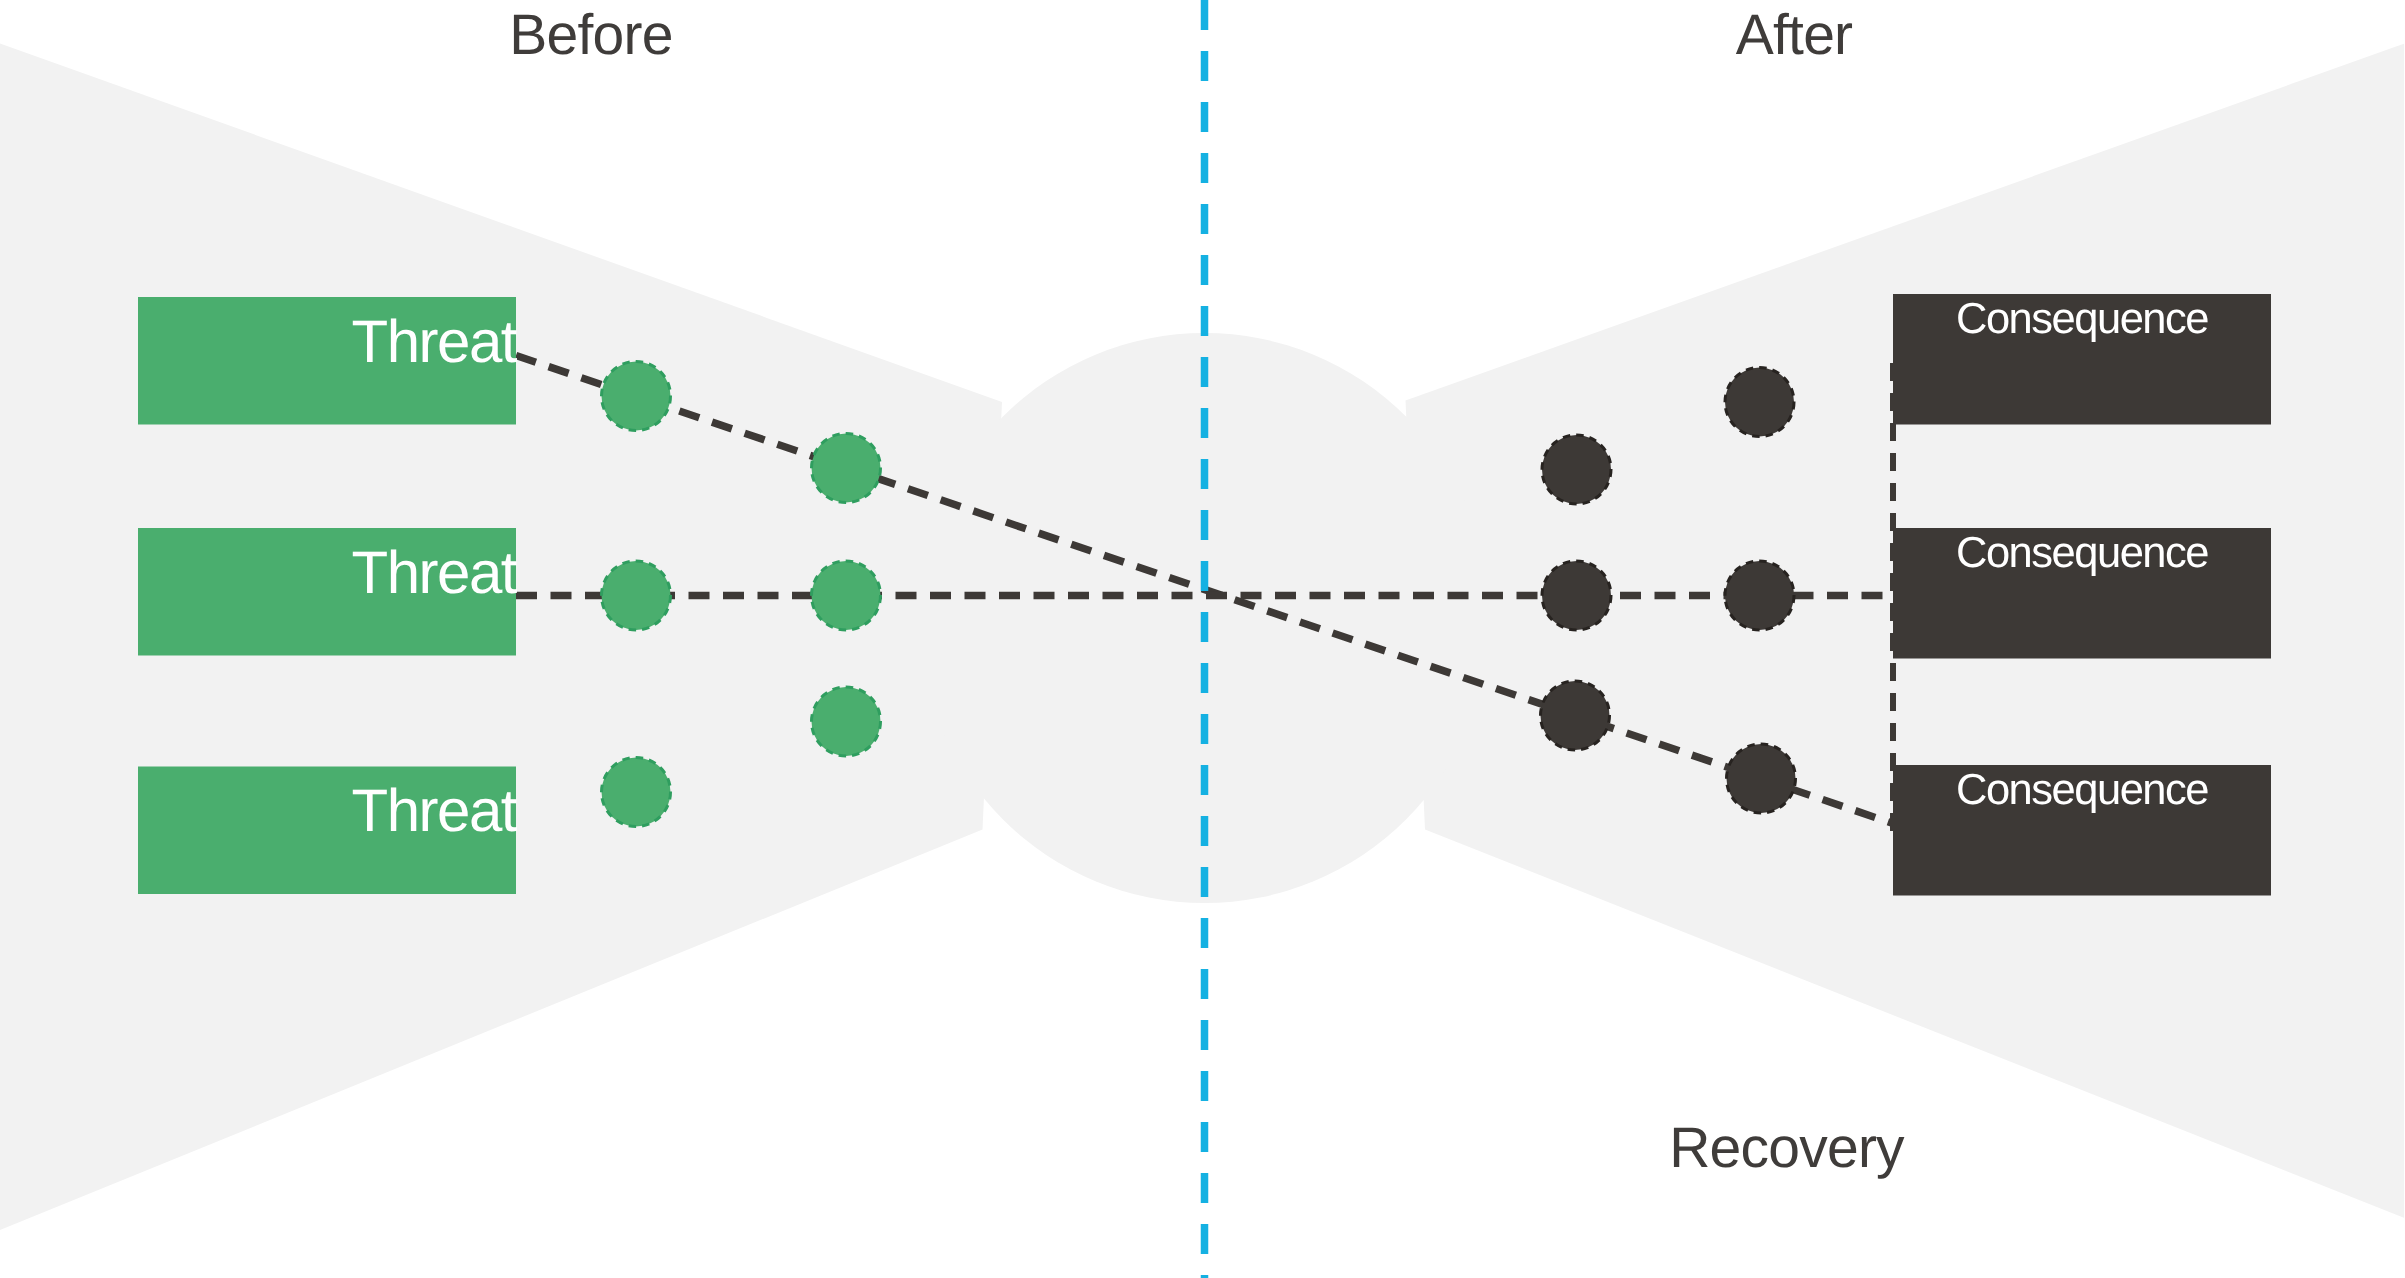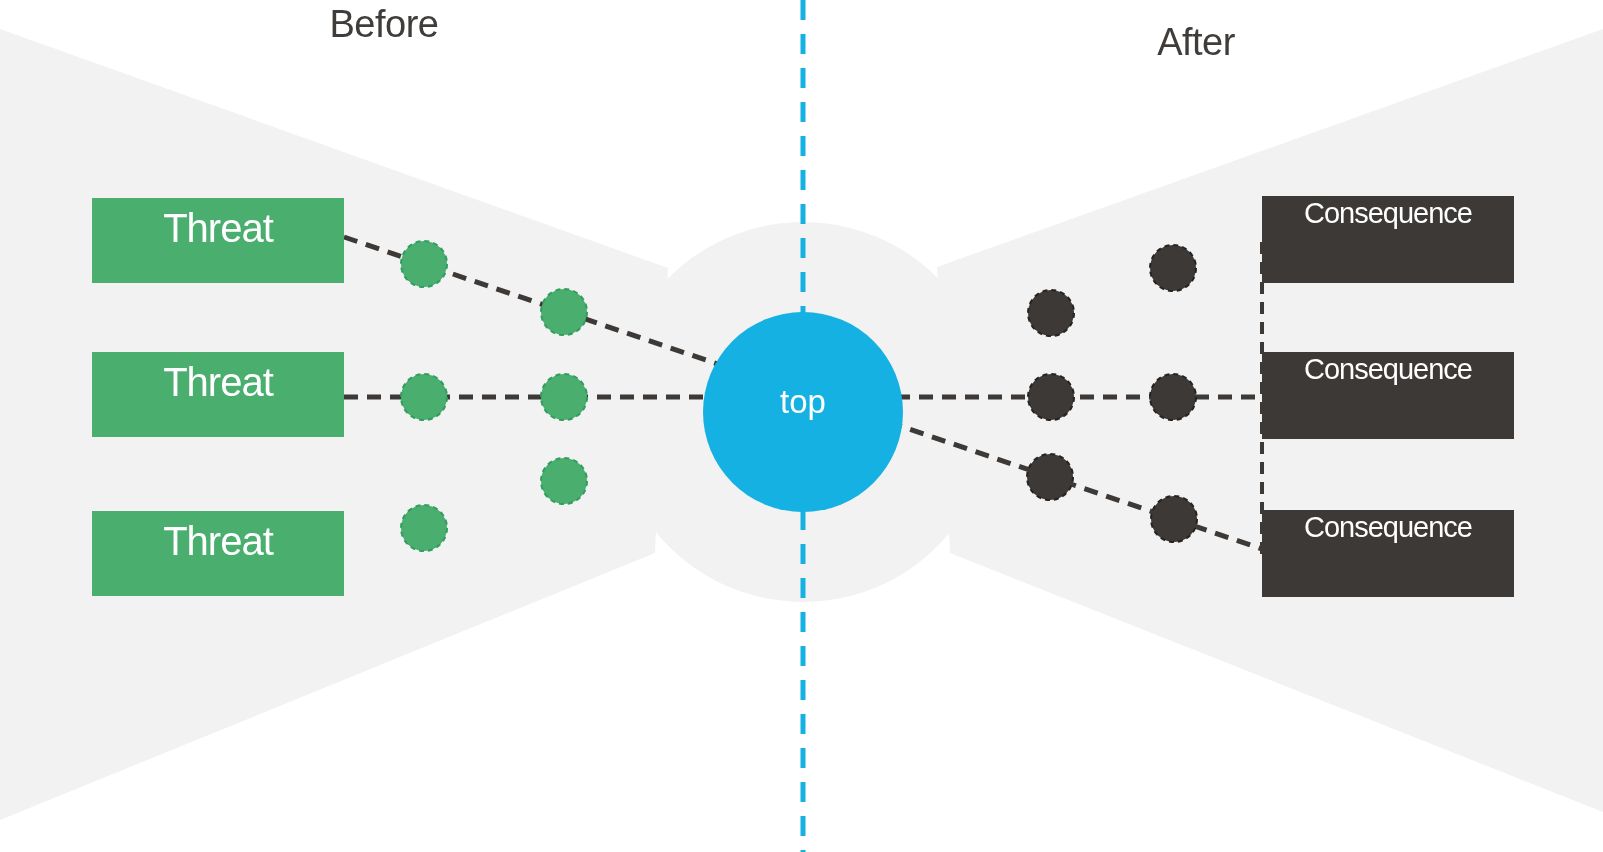--- a/index.html
+++ b/index.html
@@ -7,21 +7,21 @@
     position:relative;width:1603px;height:852px;overflow:hidden;background:#ffffff;
     font-family:"Liberation Sans",sans-serif;
   }
   #bg-svg{position:absolute;left:0;top:0;width:1603px;height:852px;}
   .phase-label{
     position:absolute;transform:translateX(-50%);
     font-size:38px;line-height:1.2;color:#3f3c3a;letter-spacing:-0.5px;white-space:nowrap;
   }
   .node-box{
     position:absolute;left:92px;width:252px;height:85px;
-    display:flex;justify-content:center;align-items:flex-start;
+    display:flex;justify-content:flex-end;align-items:flex-start;
     box-sizing:border-box;padding-top:6px;
   }
   .threat-box{background:#4aae6e;}
   .threat-label{
     color:#ffffff;font-size:40px;line-height:1.2;letter-spacing:-1px;white-space:nowrap;
   }
   .cons-box{
     position:absolute;left:1262px;width:252px;height:87px;background:#3d3936;
     display:flex;justify-content:center;align-items:flex-start;box-sizing:border-box;
   }
@@ -62,22 +62,23 @@
     <circle class="dot-green" cx="424" cy="528" r="23" fill="#4aae6e"></circle>
 
     <circle class="dot-dark" cx="1173" cy="268" r="23" fill="#3d3936"></circle>
     <circle class="dot-dark" cx="1051" cy="313" r="23" fill="#3d3936"></circle>
     <circle class="dot-dark" cx="1051" cy="397" r="23" fill="#3d3936"></circle>
     <circle class="dot-dark" cx="1173" cy="397" r="23" fill="#3d3936"></circle>
     <circle class="dot-dark" cx="1050" cy="477" r="23" fill="#3d3936"></circle>
     <circle class="dot-dark" cx="1174" cy="519" r="23" fill="#3d3936"></circle>
   </svg>
 
-  <div class="phase-label" style="left:384px;top:2px;">Before</div>
-  <div class="phase-label" style="left:1196px;top:2px;margin-top:18px;">After</div>
+  <div class="phase-label" style="left:394px;top:2px;">Before</div>
+  <div class="phase-label" style="left:1196px;top:2px;">After</div>
+  <div class="phase-label" style="left:1191px;top:744px;">Recovery</div>
 
   <div class="node-box threat-box" style="top:198px;">
     <span class="threat-label">Threat</span>
   </div>
   <div class="node-box threat-box" style="top:352px;">
     <span class="threat-label">Threat</span>
   </div>
   <div class="node-box threat-box" style="top:511px;">
     <span class="threat-label">Threat</span>
   </div>
@@ -85,17 +86,14 @@
   <div class="cons-box" style="top:196px;">
     <span class="cons-label">Consequence</span>
   </div>
   <div class="cons-box" style="top:352px;">
     <span class="cons-label">Consequence</span>
   </div>
   <div class="cons-box" style="top:510px;">
     <span class="cons-label">Consequence</span>
   </div>
 
-  <div id="top-event">
-    <span class="top-label">top</span>
-  </div>
 
 </div>
 
 </body></html>

